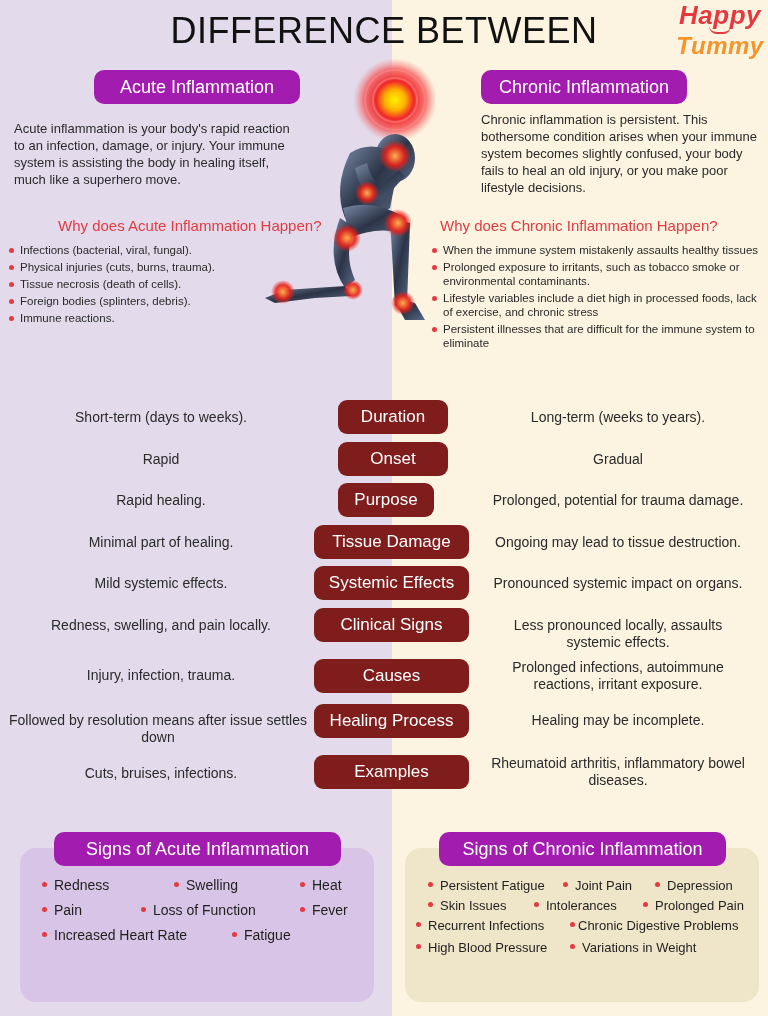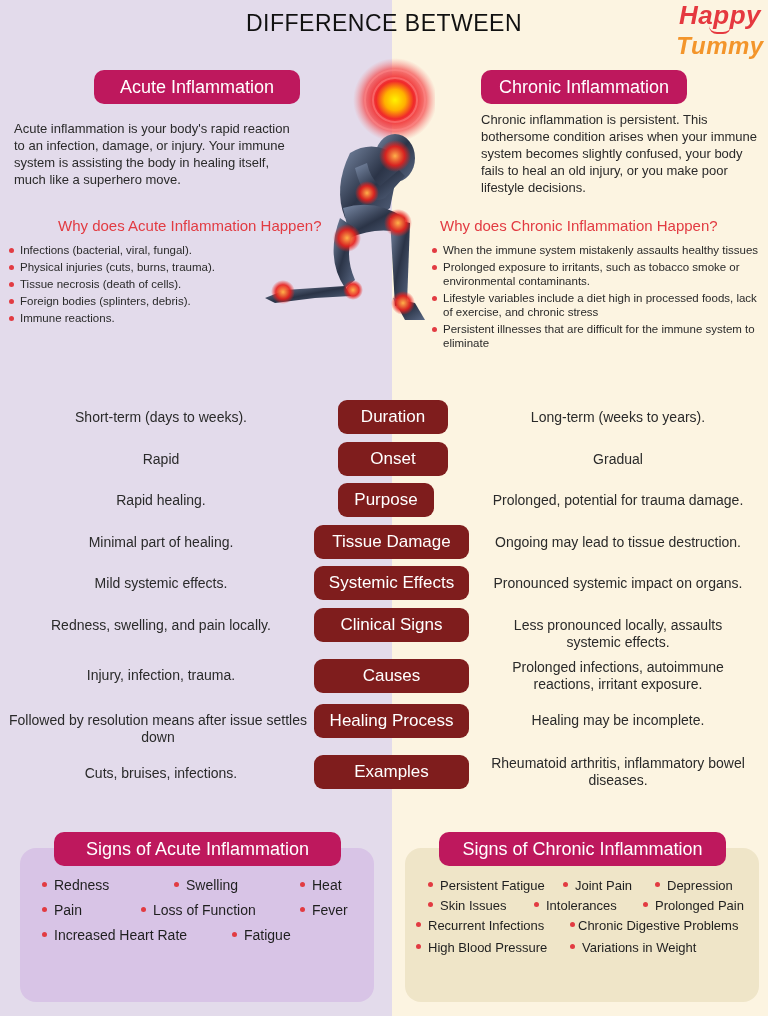--- a/index.html
+++ b/index.html
@@ -8,30 +8,30 @@
     position: relative;
     font-family: "Liberation Sans", "DejaVu Sans", sans-serif;
     color: #222;
     background: linear-gradient(to right, #e3dbeb 0, #e3dbeb 392px, #fcf4e1 392px, #fcf4e1 100%);
   }
   .abs { position: absolute; }
 
   
   .title {
     left: 0; width: 768px; top: 10px; text-align: center;
-    font-size: 23px; letter-spacing: 0.5px; color: #111; font-weight: normal;
+    font-size: 36px; letter-spacing: 0.5px; color: #111; font-weight: normal;
   }
   .logo { left: 672px; top: 2px; width: 96px; text-align: center; line-height: 1; }
   .logo .happy { display: block; font-size: 26px; font-weight: bold; color: #e5383f; font-style: italic; letter-spacing: 0.5px; }
   .logo .smile { display: block; height: 8px; width: 22px; margin: -2px auto 0; border-bottom: 2px solid #e5383f; border-radius: 0 0 12px 12px; }
   .logo .tummy { display: block; font-size: 24px; font-weight: bold; color: #f3952b; font-style: italic; letter-spacing: 0.5px; }
 
   
   .pill-red {
-    background: #be185d; color: #fff; border-radius: 10px;
+    background: #a21caf; color: #fff; border-radius: 10px;
     text-align: center; font-size: 18px; line-height: 34px; height: 34px;
   }
 
   .desc { font-size: 13px; line-height: 17px; color: #2a2a2a; }
   .why { font-size: 15px; color: #e23b42; }
   .blist { list-style: none; font-size: 11.5px; line-height: 14px; color: #2a2a2a; }
   .blist li { position: relative; padding-left: 13px; margin-bottom: 3px; }
   .blist li::before {
     content: ""; position: absolute; left: 2px; top: 5px;
     width: 5px; height: 5px; border-radius: 50%; background: #e23b42;

